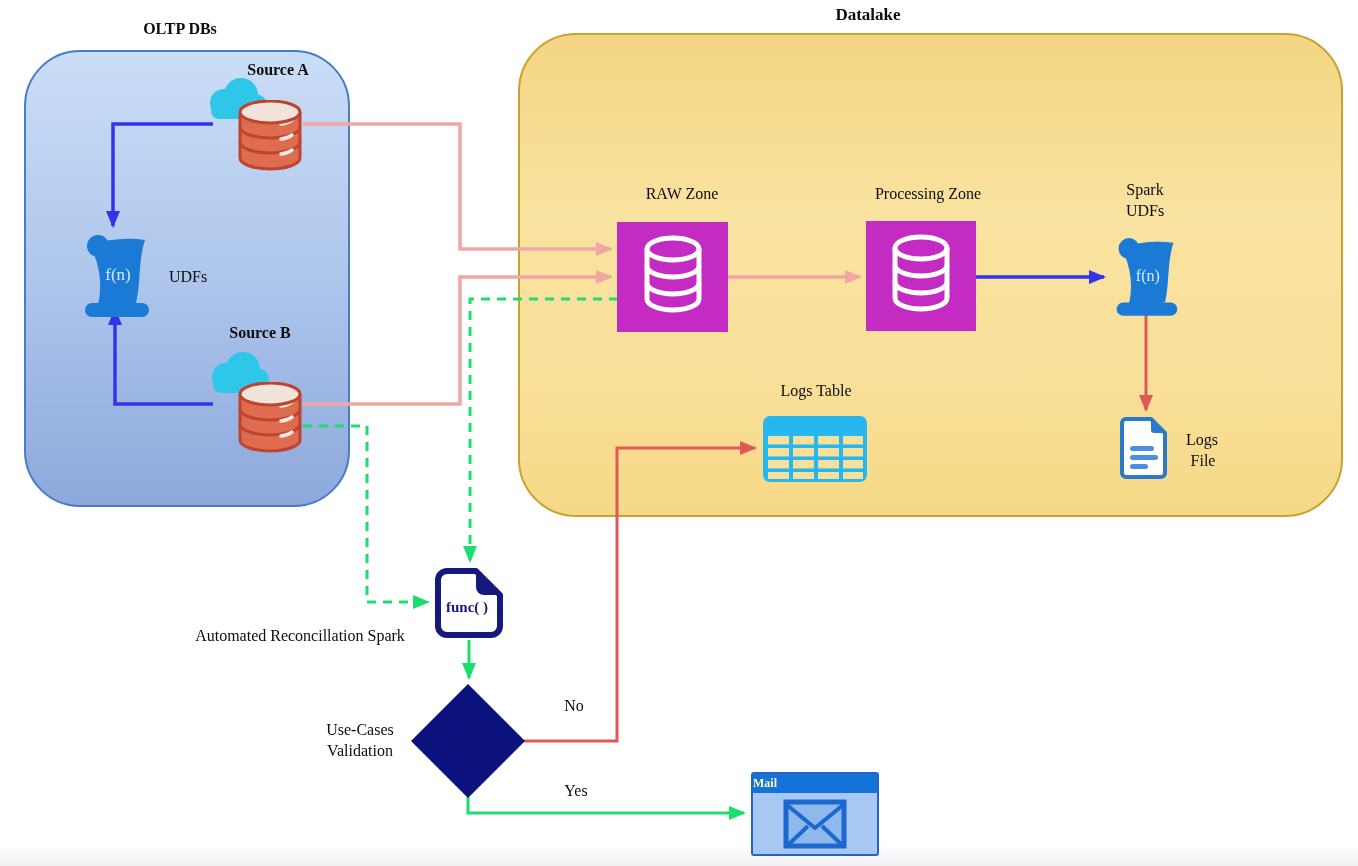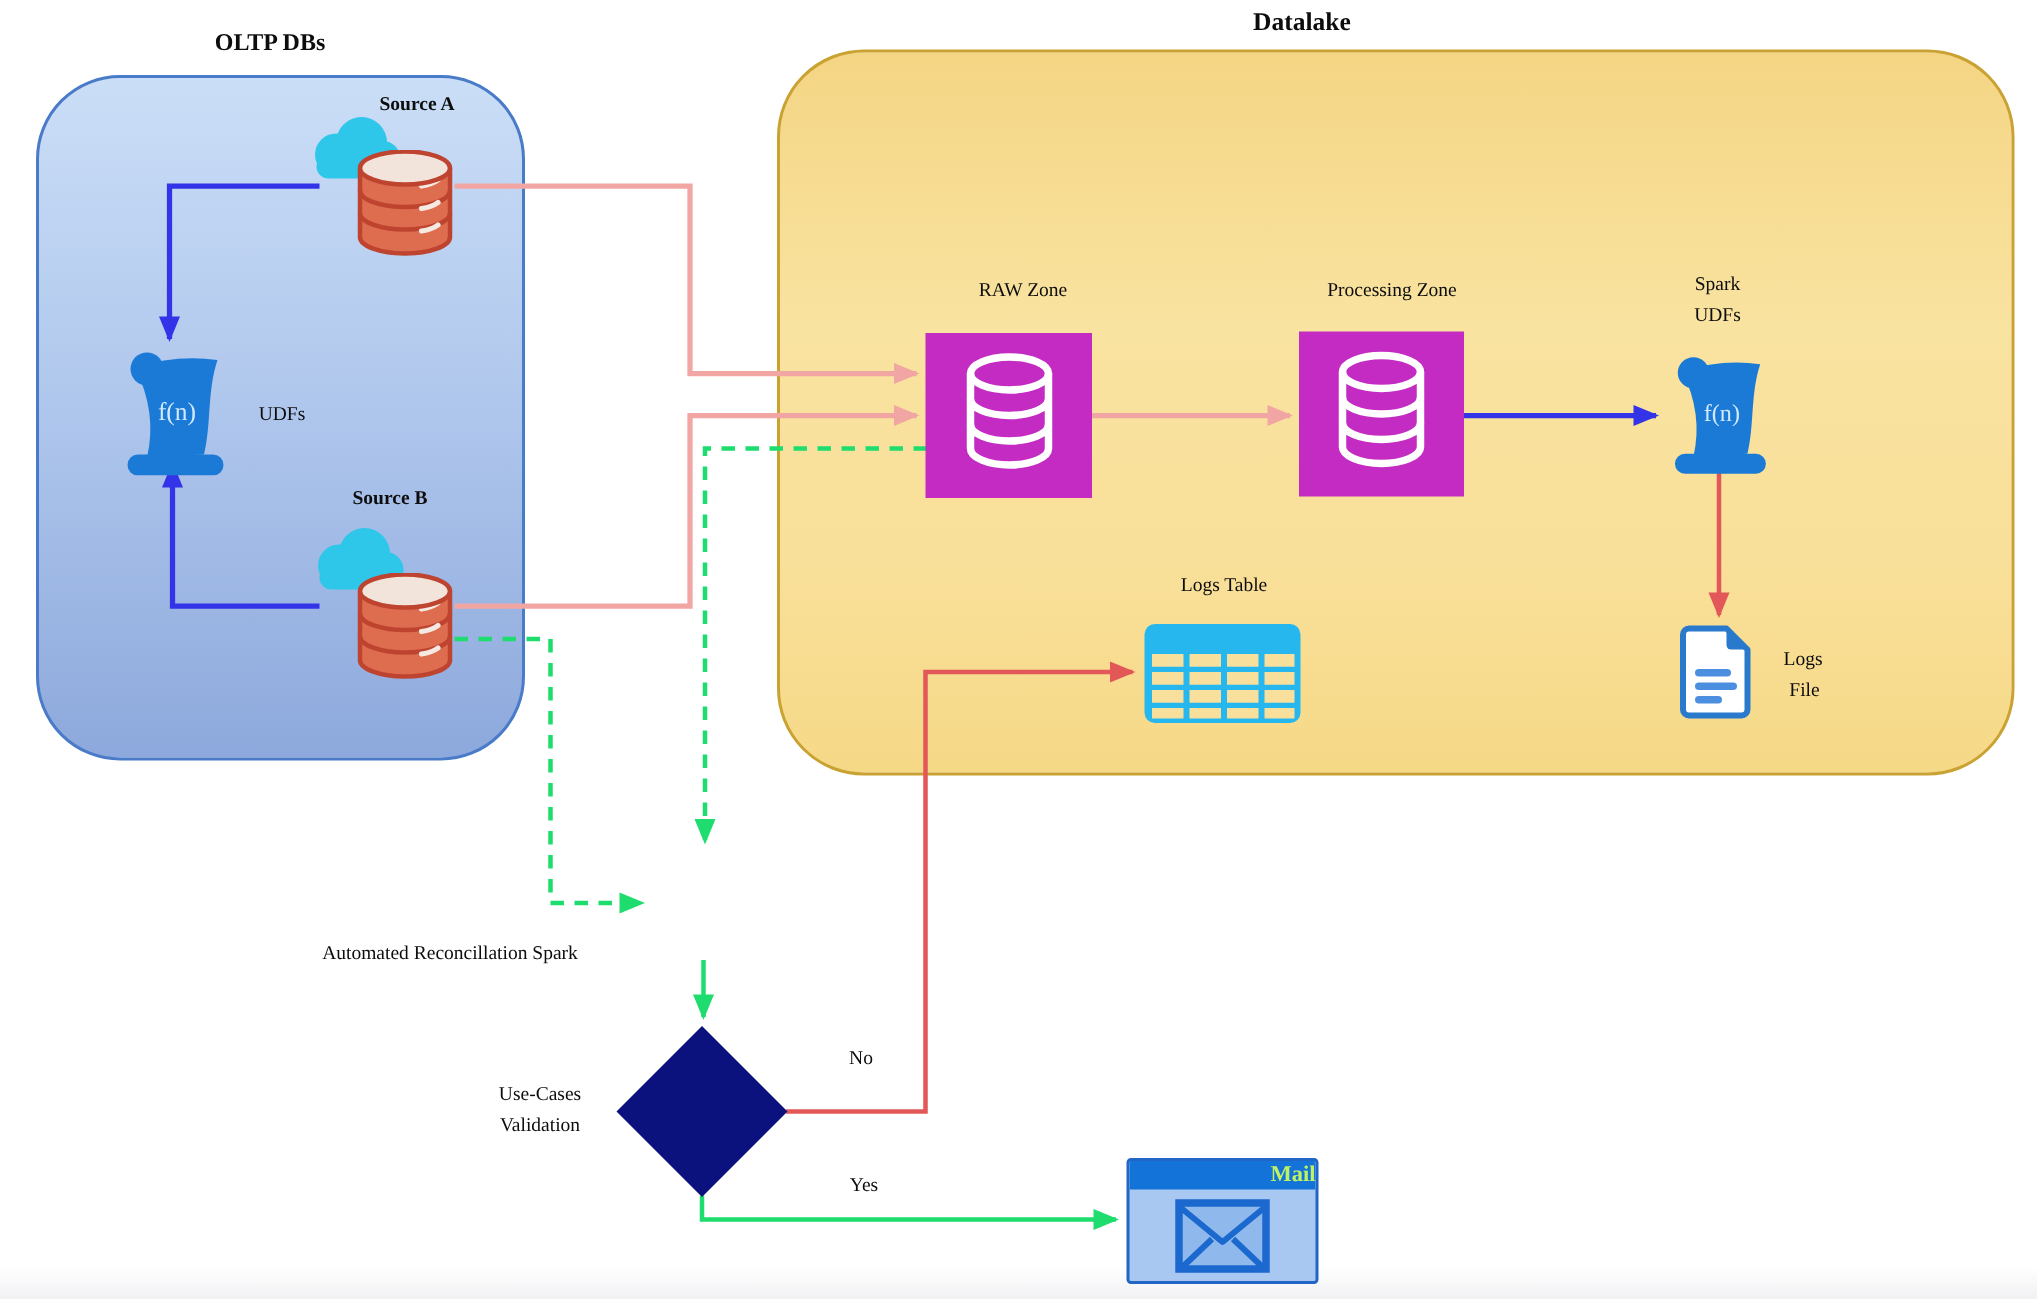--- a/index.html
+++ b/index.html
@@ -10,35 +10,35 @@
   .oltp-box{position:absolute;left:24px;top:50px;width:326px;height:457px;border-radius:56px;
             background:linear-gradient(180deg,#cbdef7 0%,#aec6ec 50%,#8da8dc 100%);
             border:2px solid #4a7bc9;box-sizing:border-box;}
   .datalake-box{position:absolute;left:518px;top:33px;width:825px;height:484px;border-radius:58px;
             background:linear-gradient(180deg,#f4d584 0%,#f9e3a0 38%,#f9e09a 70%,#f6d987 100%);
             border:2px solid #c9a232;box-sizing:border-box;}
   .bottom-strip{position:absolute;left:0;top:845px;width:1358px;height:21px;
             background:linear-gradient(180deg,#ffffff 0%,#f1f1f4 100%);}
 
   
-  .lbl{position:absolute;font-size:13px;color:#0d0d0d;white-space:nowrap;transform:translateX(-50%);}
+  .lbl{position:absolute;font-size:16px;color:#0d0d0d;white-space:nowrap;transform:translateX(-50%);}
   .b{font-weight:700;}
 
   
   .zone{position:absolute;background:#c32bc3;}
   .zone svg{position:absolute;left:50%;top:50%;transform:translate(-50%,-50%);}
 
   
   .icon{position:absolute;}
 
   
   .mail{position:absolute;left:751px;top:772px;width:128px;height:84px;border:2px solid #2166c4;
         border-radius:3px;box-sizing:border-box;overflow:hidden;background:#a9c8f1;}
-  .mail-header{height:19px;background:#1373d8;color:#bef264;font-weight:700;font-size:15px;
-        text-align:right;line-height:19px;}
+  .mail-header{height:19px;background:#1373d8;color:#fef9c3;font-weight:700;font-size:12px;
+        text-align:left;line-height:19px;}
   .mail-body{height:61px;display:flex;align-items:center;justify-content:center;}
 
   svg{display:block;}
   .conn{position:absolute;left:0;top:0;pointer-events:none;}
 </style>
 </head>
 <body>
 
 <div class="canvas">
 
@@ -184,20 +184,27 @@
       <path d="M8,3 H33 L47,17 V57 a4,4 0 0 1 -4,4 H8 a4,4 0 0 1 -4,-4 V7 a4,4 0 0 1 4,-4 Z" fill="#ffffff" stroke="#2979cc" stroke-width="4" stroke-linejoin="round"></path>
       <path d="M33,3 L47,17 H36 a3,3 0 0 1 -3,-3 Z" fill="#2979cc"></path>
       <rect x="12" y="30" width="24" height="5" rx="2.5" fill="#4c8fe0"></rect>
       <rect x="12" y="39" width="28" height="5" rx="2.5" fill="#4c8fe0"></rect>
       <rect x="12" y="48" width="18" height="5" rx="2.5" fill="#4c8fe0"></rect>
     </svg>
   </div>
   <div class="lbl" style="left:1202px;top:431px;text-align:center;">Logs</div>
   <div class="lbl" style="left:1203px;top:452px;">File</div>
 
+  <div class="icon" style="left:434px;top:567px;">
+    <svg width="70" height="72" viewBox="0 0 70 72">
+      <path d="M13,4 H42 L66,28 V59 a9,9 0 0 1 -9,9 H13 a9,9 0 0 1 -9,-9 V13 a9,9 0 0 1 9,-9 Z" fill="#ffffff" stroke="#15197d" stroke-width="6" stroke-linejoin="round"></path>
+      <path d="M42,4 L66,28 H50 a8,8 0 0 1 -8,-8 Z" fill="#15197d"></path>
+      <text x="33" y="45" text-anchor="middle" font-size="15" font-weight="700" fill="#15197d">func( )</text>
+    </svg>
+  </div>
   <div class="lbl" style="left:300px;top:627px;">Automated Reconcillation Spark</div>
 
   <div class="icon" style="left:410px;top:683px;">
     <svg width="116" height="116" viewBox="0 0 116 116">
       <polygon points="58,1 115,58 58,115 1,58" fill="#0c127d"></polygon>
     </svg>
   </div>
   <div class="lbl" style="left:360px;top:721px;">Use-Cases</div>
   <div class="lbl" style="left:360px;top:742px;">Validation</div>
   <div class="lbl" style="left:574px;top:697px;text-align:center;">No</div>

